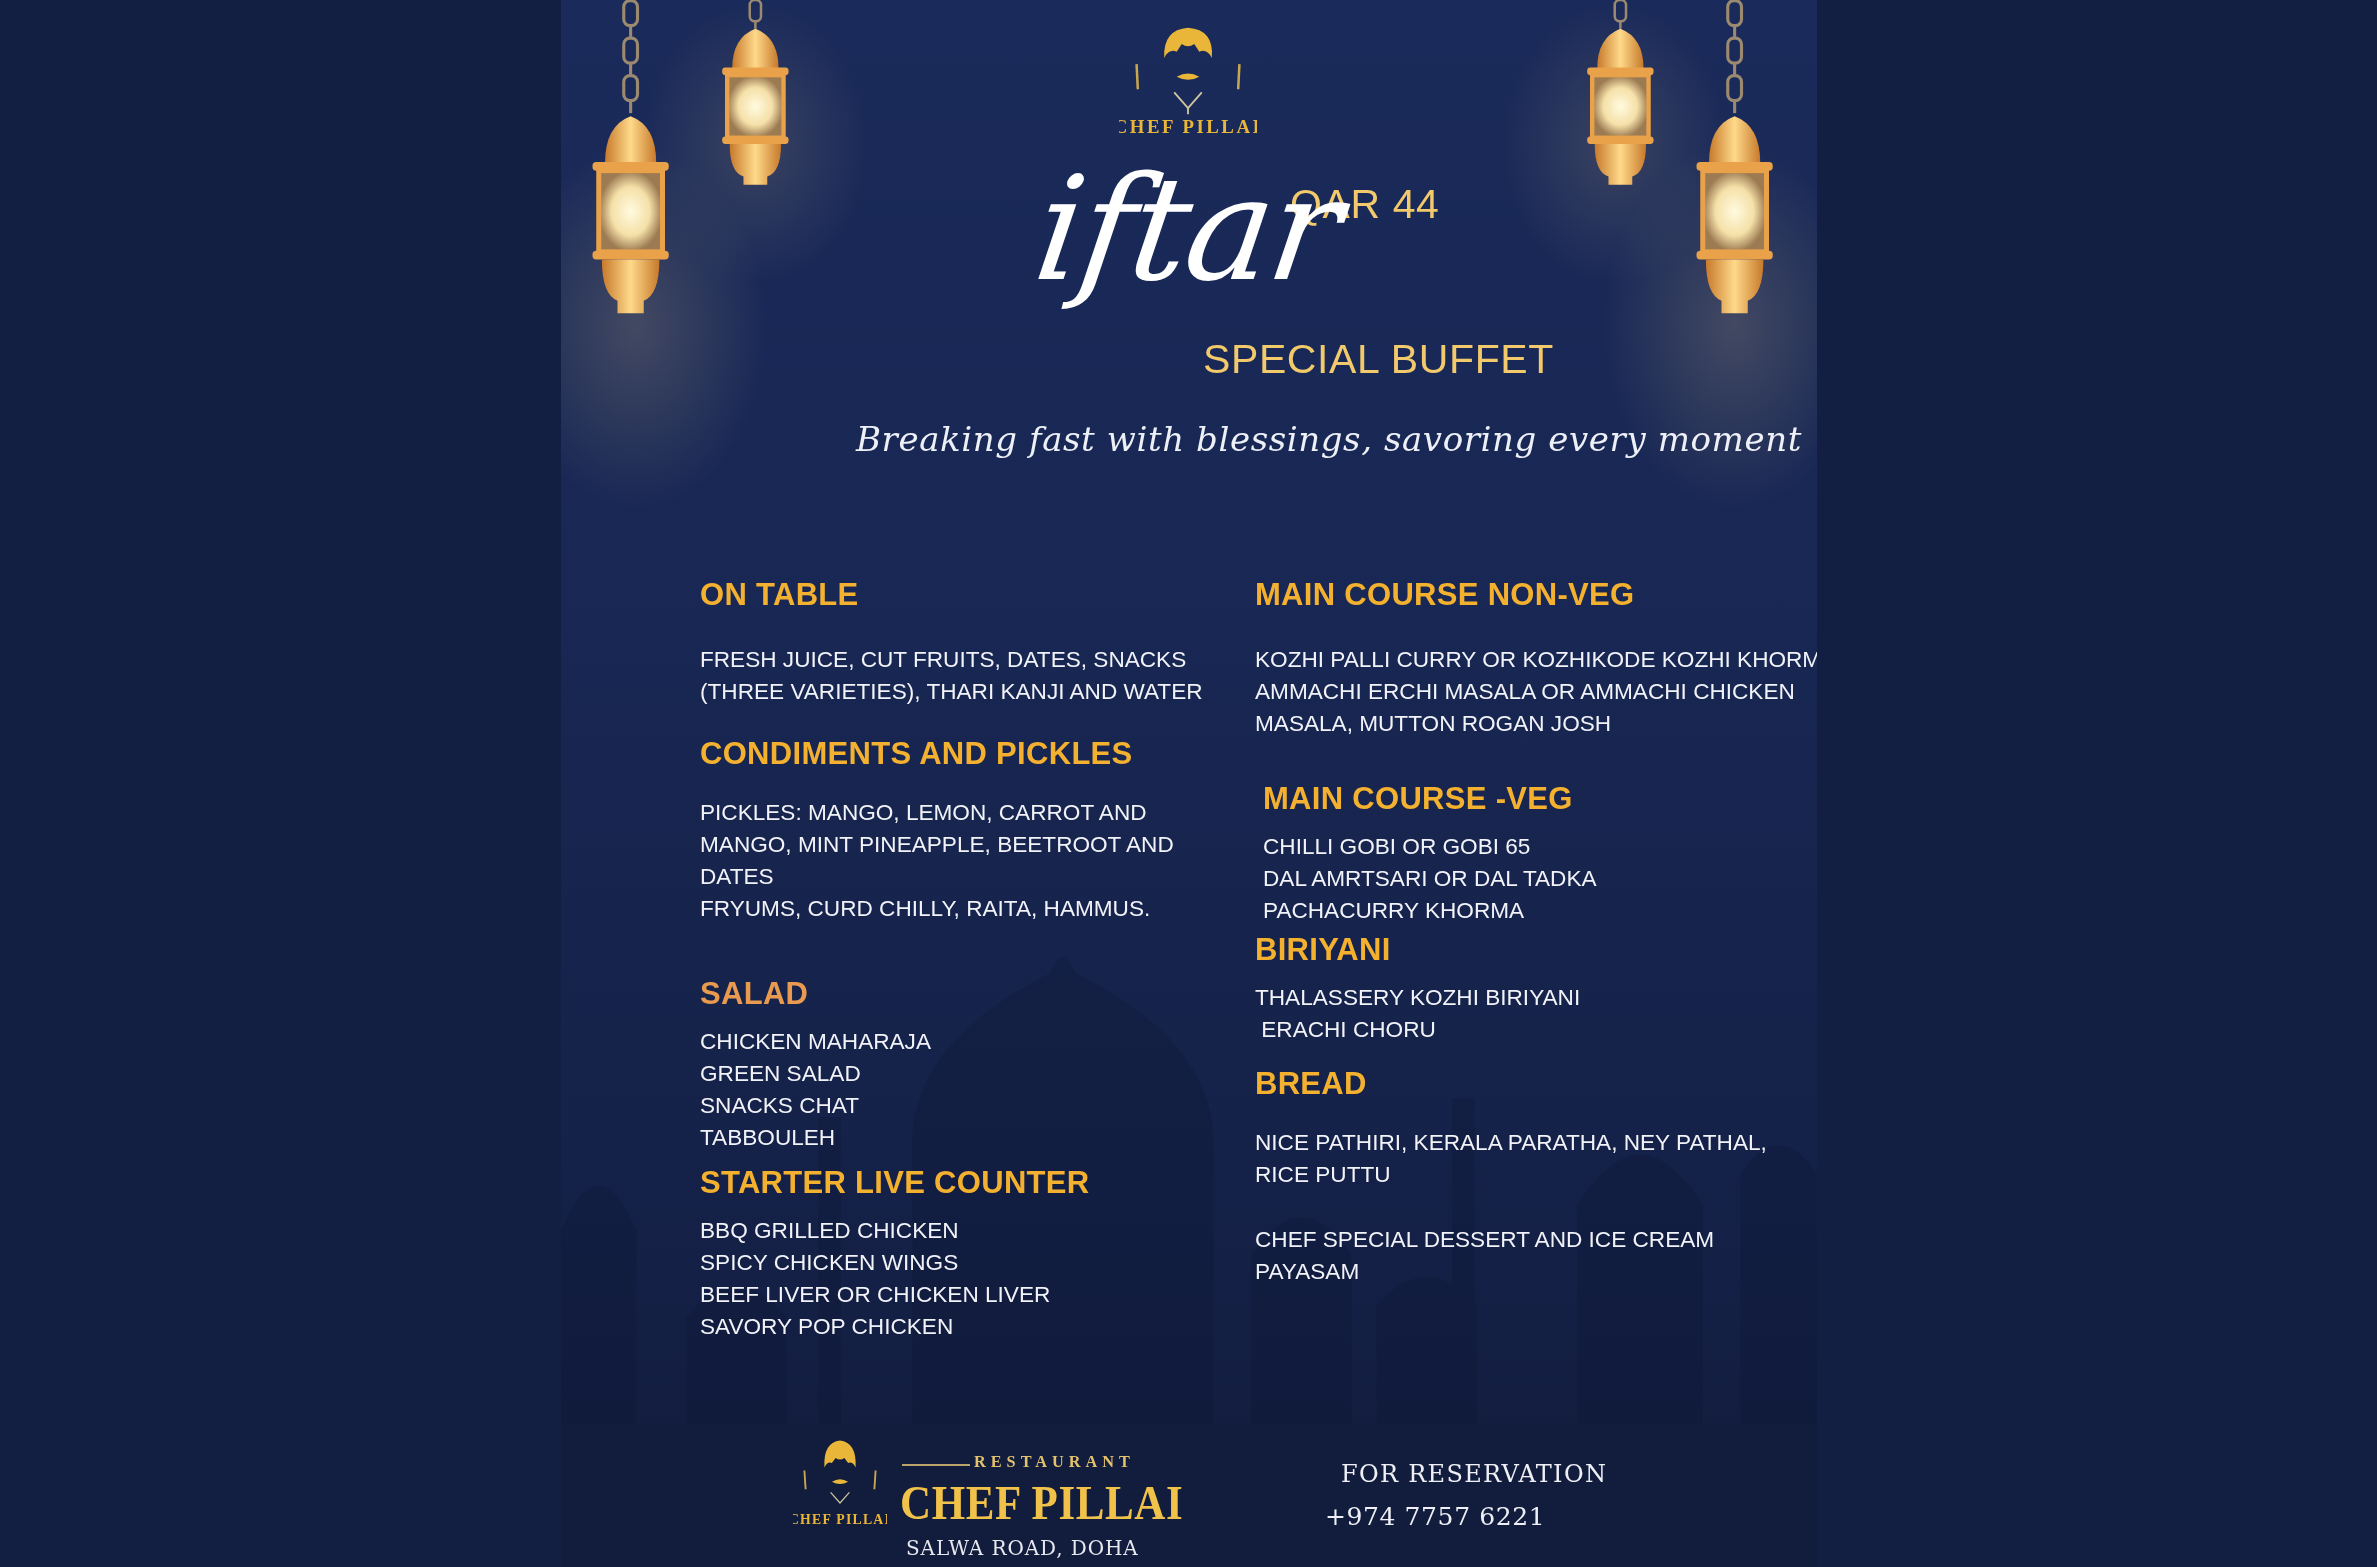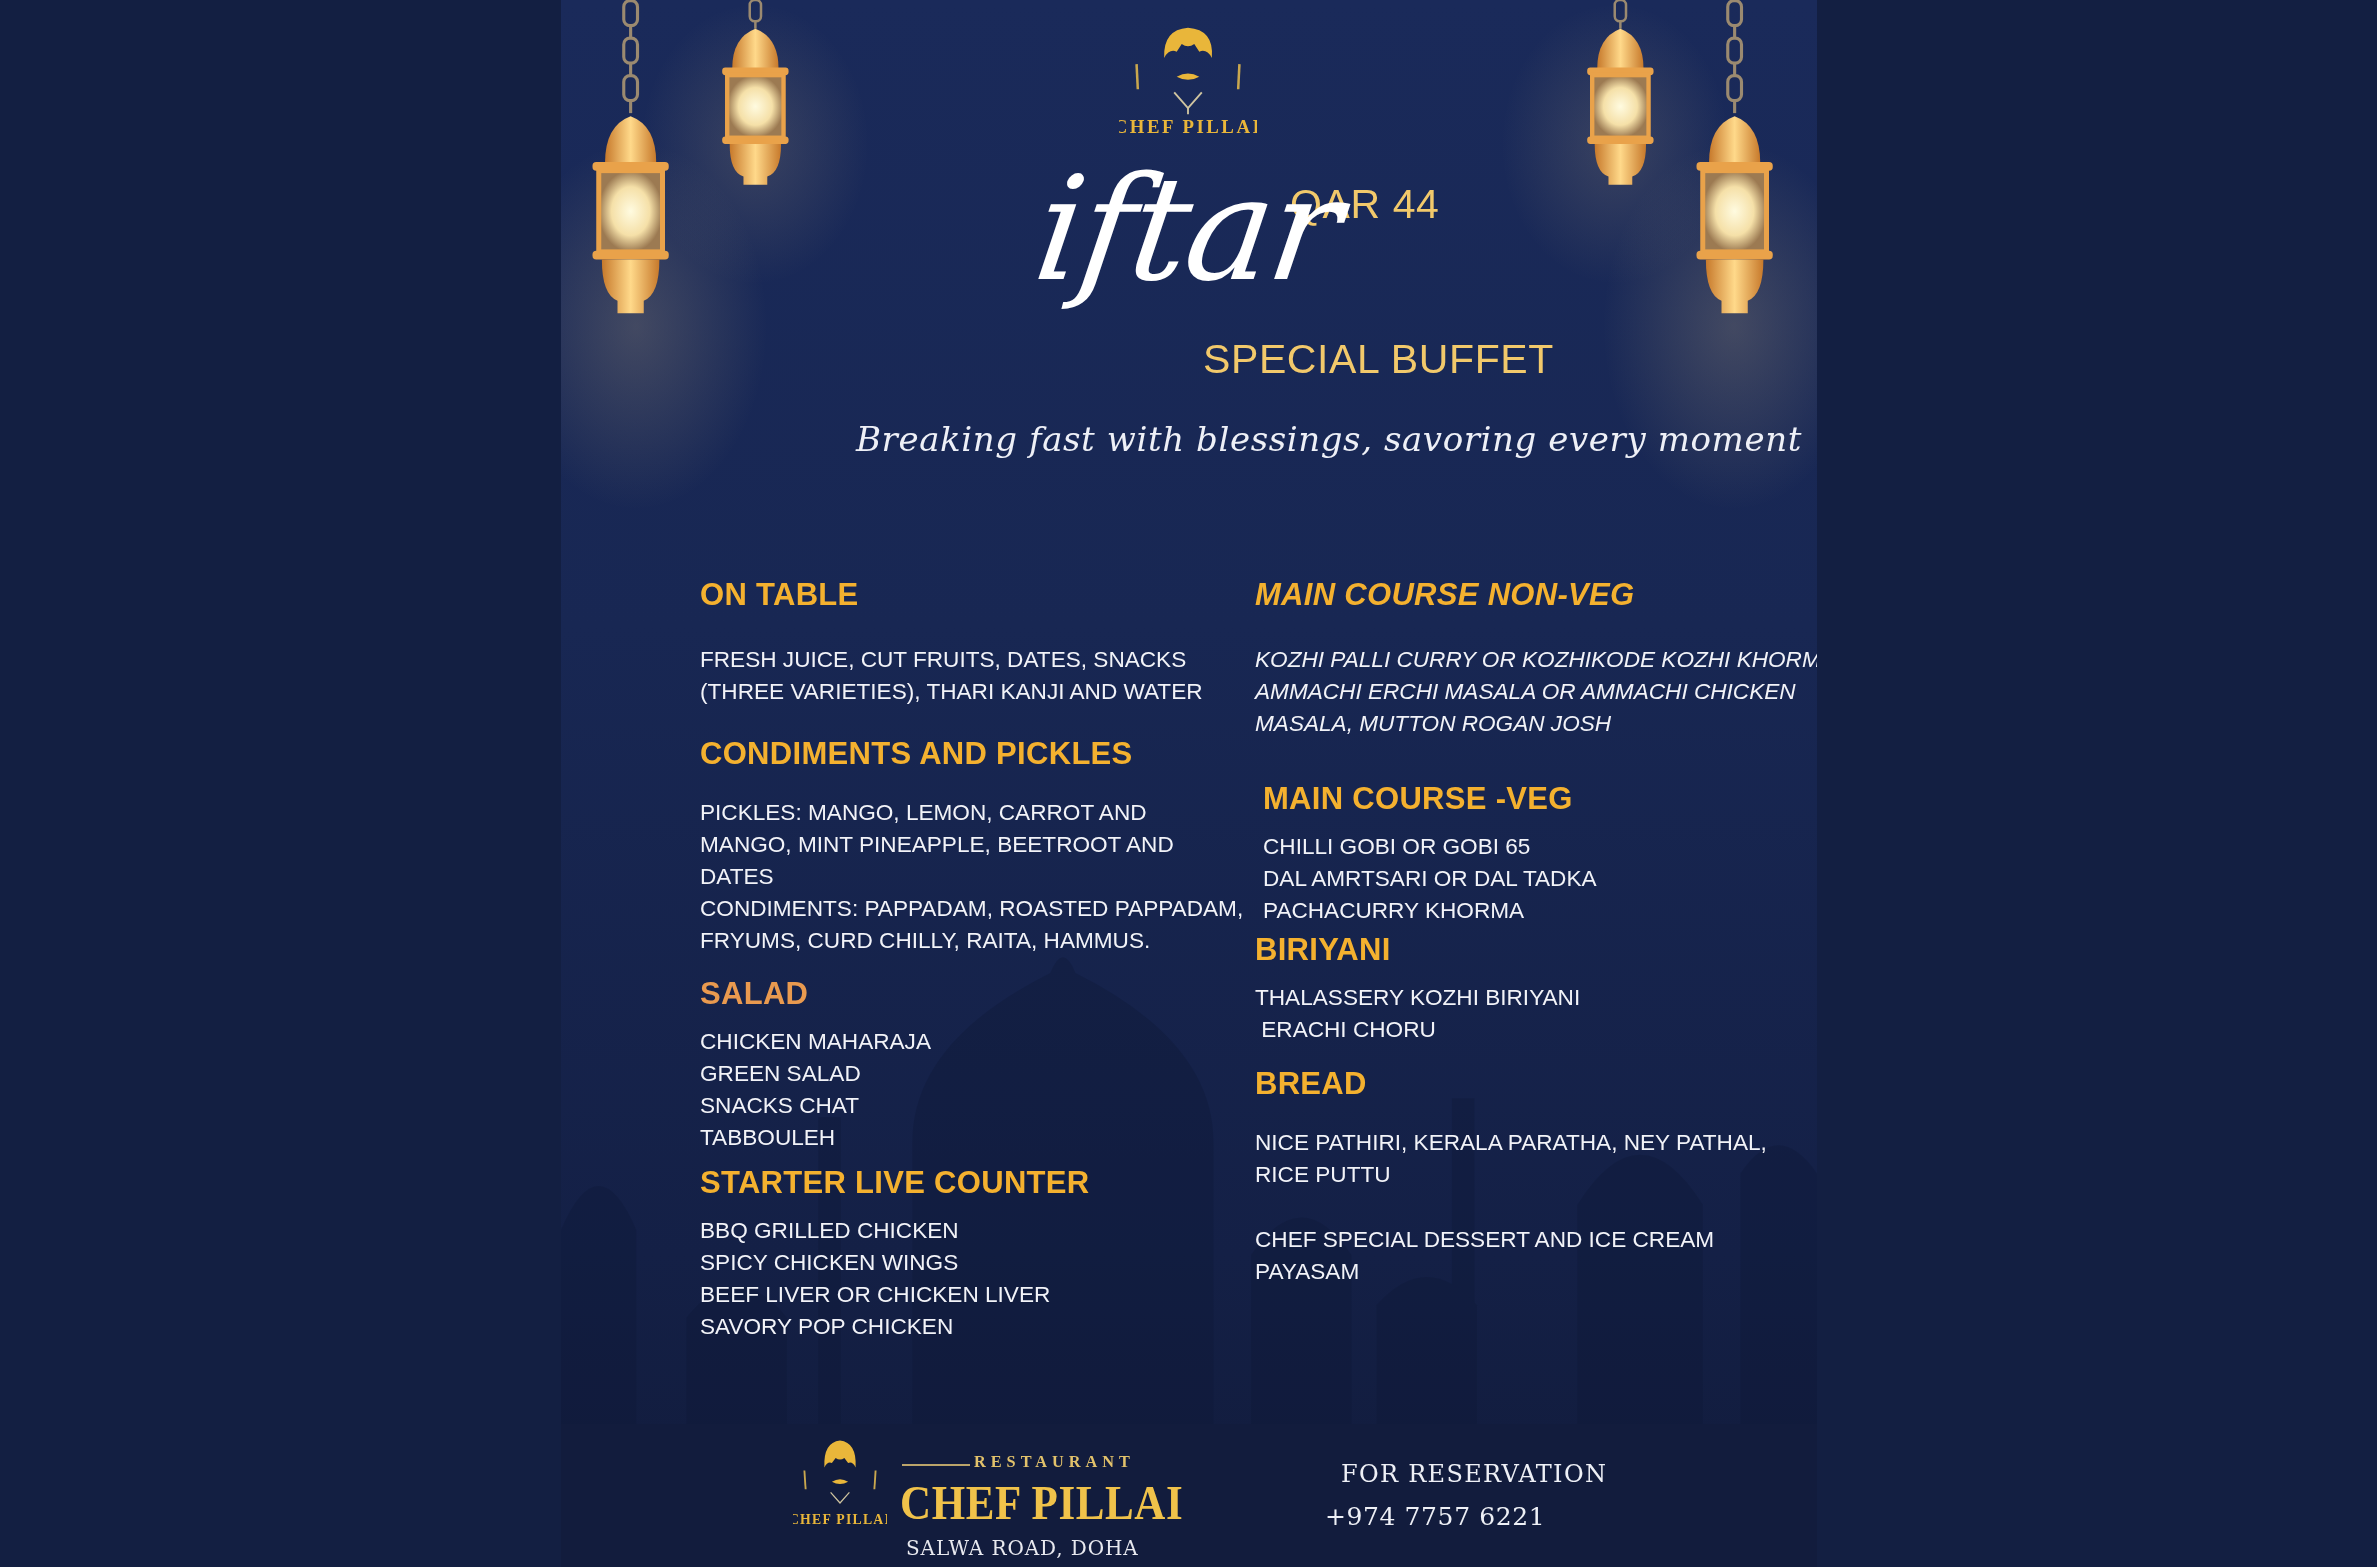--- a/index.html
+++ b/index.html
@@ -155,21 +155,20 @@
         <div class="item">FRESH JUICE, CUT FRUITS, DATES, SNACKS</div>
         <div class="item">(THREE VARIETIES), THARI KANJI AND WATER</div>
       </div>
     </div>
     <div class="section" style="top:159px;">
       <div class="heading">CONDIMENTS AND PICKLES</div>
       <div class="items" style="margin-top:25px;">
         <div class="item">PICKLES:  MANGO, LEMON, CARROT AND</div>
         <div class="item">MANGO, MINT PINEAPPLE, BEETROOT AND</div>
         <div class="item">DATES</div>
-        <div class="item">CONDIMENTS: PAPPADAM, ROASTED PAPPADAM,</div>
         <div class="item">FRYUMS, CURD CHILLY, RAITA, HAMMUS.</div>
       </div>
     </div>
     <div class="section" style="top:399px;">
       <div class="heading salad">SALAD</div>
       <div class="items" style="margin-top:14px;">
         <div class="item">CHICKEN MAHARAJA</div>
         <div class="item">GREEN SALAD</div>
         <div class="item">SNACKS CHAT</div>
         <div class="item">TABBOULEH</div>
@@ -180,21 +179,21 @@
       <div class="items" style="margin-top:14px;">
         <div class="item">BBQ GRILLED CHICKEN</div>
         <div class="item">SPICY CHICKEN WINGS</div>
         <div class="item">BEEF LIVER OR CHICKEN LIVER</div>
         <div class="item">SAVORY POP CHICKEN</div>
       </div>
     </div>
   </div>
 
   <div class="col col-right">
-    <div class="section" style="top:0;font-style:italic;">
+    <div class="section" style="top:0;">
       <div class="heading">MAIN COURSE NON-VEG</div>
       <div class="items" style="margin-top:31px;">
         <div class="item">KOZHI PALLI CURRY OR KOZHIKODE KOZHI KHORMA,</div>
         <div class="item">AMMACHI ERCHI MASALA OR AMMACHI CHICKEN</div>
         <div class="item">MASALA, MUTTON ROGAN JOSH</div>
       </div>
     </div>
     <div class="section" style="top:204px;margin-left:8px;">
       <div class="heading">MAIN COURSE -VEG</div>
       <div class="items" style="margin-top:14px;">

